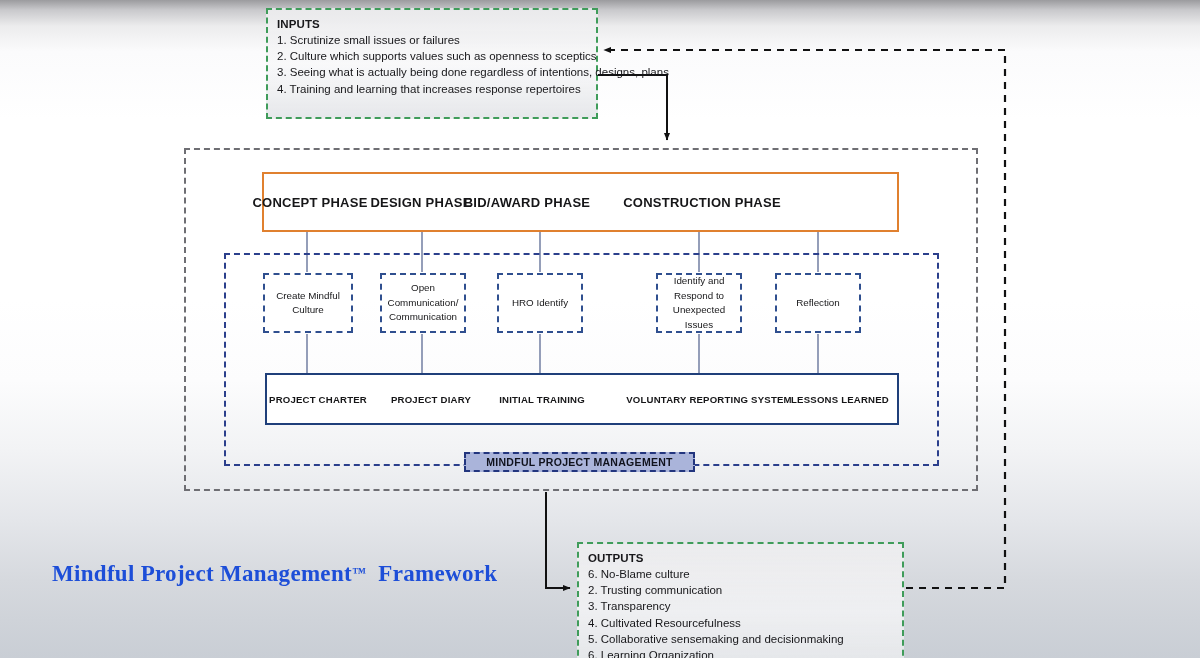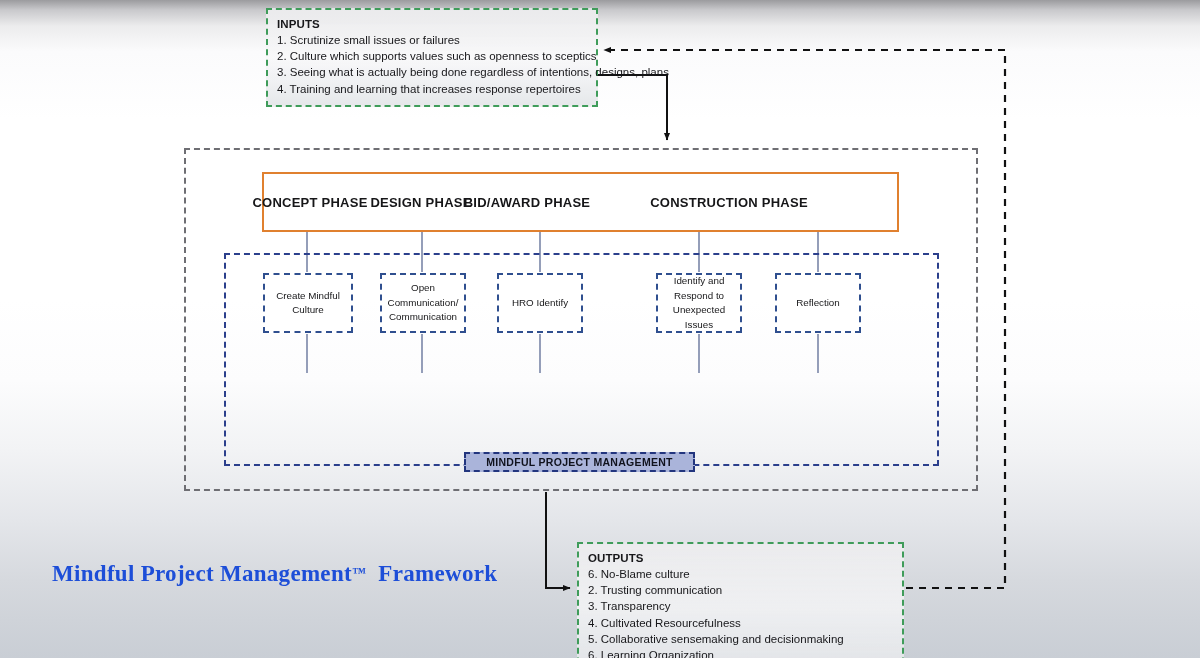--- a/index.html
+++ b/index.html
@@ -45,21 +45,21 @@
   }
 
   
   .io-box {
     position: absolute;
     border: 2px dashed #3f9c5a;
     background: linear-gradient(to bottom,
         rgba(236,236,238,0.95),
         rgba(248,248,249,0.75),
         rgba(228,230,233,0.92));
-    padding: 6px 9px 8px 9px;
+    padding: 6px 9px 20px 9px;
   }
   .io-title {
     font-size: 11.5px;
     font-weight: bold;
     color: #17171a;
     letter-spacing: .1px;
     line-height: 16px;
   }
   .io-line {
     font-size: 11.5px;
@@ -224,33 +224,40 @@
   </div>
 
   <div id="outer-frame"></div>
 
   <div id="inner-frame"></div>
 
   <div id="phase-bar">
     <div class="phase-cell" style="left:0px;width:92px;">CONCEPT PHASE</div>
     <div class="phase-cell" style="left:108px;width:98px;">DESIGN PHASE</div>
     <div class="phase-cell" style="left:207px;width:112px;">BID/AWARD PHASE</div>
-    <div class="phase-cell" style="left:372px;width:132px;margin-left:27px;">CONSTRUCTION PHASE</div>
+    <div class="phase-cell" style="left:372px;width:132px;">CONSTRUCTION PHASE</div>
   </div>
 
   <div class="practice-box" style="left:263px; top:273px; width:90px; height:60px;">Create Mindful Culture</div>
 
   <div class="practice-box" style="left:380px; top:273px; width:86px; height:60px;">Open Communication/ Communication</div>
 
   <div class="practice-box" style="left:497px; top:273px; width:86px; height:60px;">HRO Identify</div>
 
   <div class="practice-box" style="left:656px; top:273px; width:86px; height:60px;">Identify and Respond to Unexpected Issues</div>
 
   <div class="practice-box" style="left:775px; top:273px; width:86px; height:60px;">Reflection</div>
 
+  <div id="artefact-bar">
+    <div class="artefact-cell" style="left:0px;width:102px;">PROJECT CHARTER</div>
+    <div class="artefact-cell" style="left:116px;width:96px;">PROJECT DIARY</div>
+    <div class="artefact-cell" style="left:226px;width:98px;">INITIAL TRAINING</div>
+    <div class="artefact-cell" style="left:360px;width:164px;">VOLUNTARY REPORTING SYSTEM</div>
+    <div class="artefact-cell" style="left:513px;width:120px;">LESSONS LEARNED</div>
+  </div>
 
   <div id="mpm-badge">MINDFUL PROJECT MANAGEMENT</div>
 
   <div id="outputs-box" class="io-box">
     <div class="io-title">OUTPUTS</div>
     <div class="io-line">6. No-Blame culture</div>
     <div class="io-line">2. Trusting communication</div>
     <div class="io-line">3. Transparency</div>
     <div class="io-line">4. Cultivated Resourcefulness</div>
     <div class="io-line">5. Collaborative sensemaking and decisionmaking</div>

